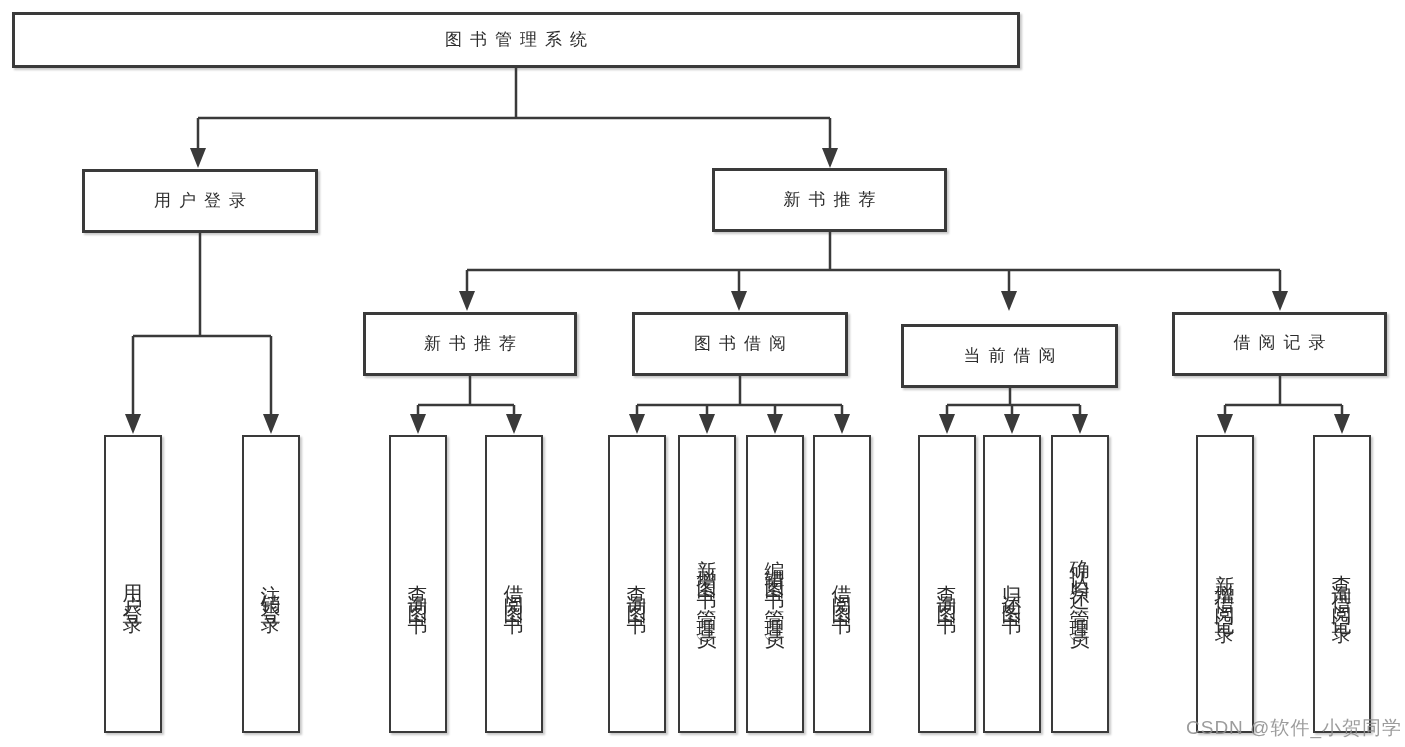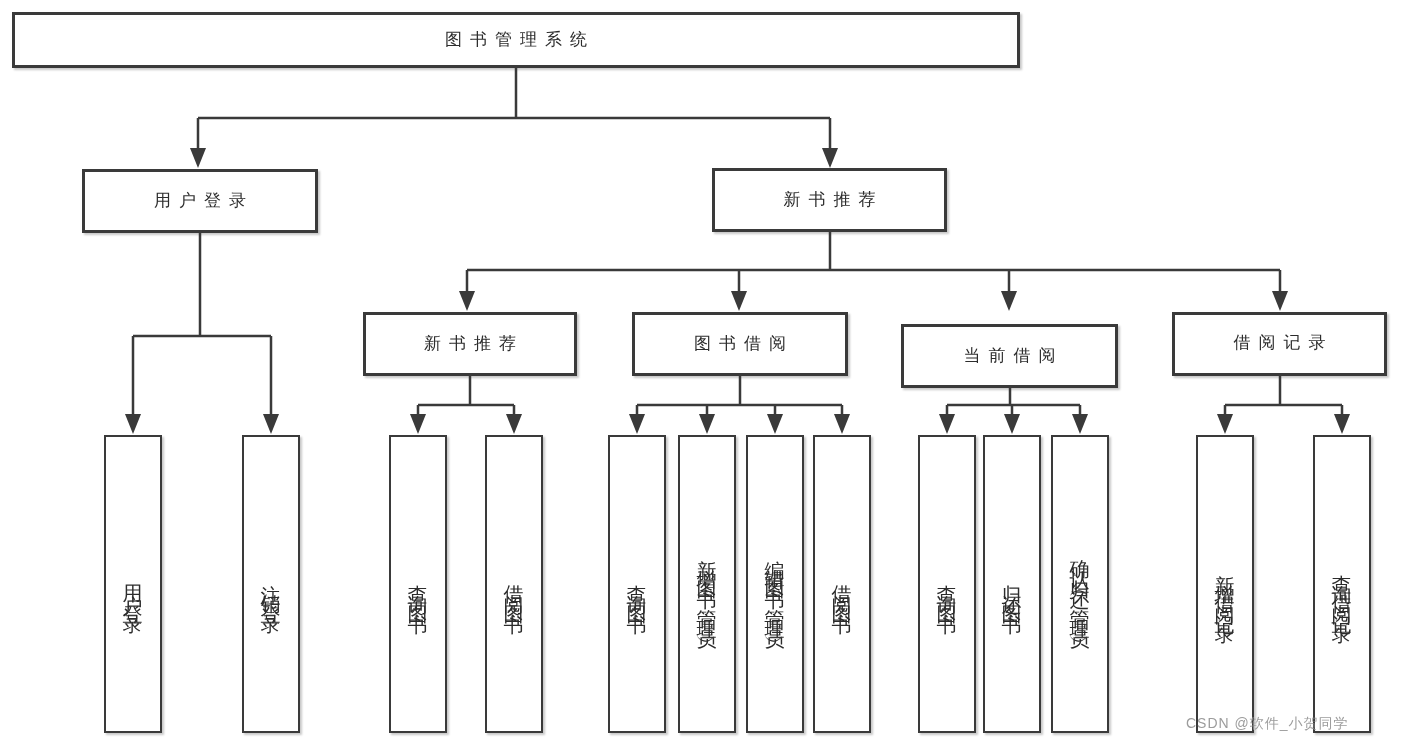--- a/index.html
+++ b/index.html
@@ -17,21 +17,21 @@
   .hlabel {
     font-size:17px; color:#2c2c2c; letter-spacing:8px; padding-left:8px;
     white-space:nowrap; line-height:1.2;
   }
   .vlabel {
     writing-mode:vertical-rl; text-orientation:mixed;
     font-size:20px; color:#2c2c2c; letter-spacing:10px; padding-top:10px;
     line-height:1; white-space:nowrap;
   }
   .watermark {
-    position:absolute; left:1186px; top:715px; font-size:14px;
+    position:absolute; left:1186px; top:715px; font-size:19px;
     color:rgba(142,142,142,0.88); letter-spacing:1px; white-space:nowrap;text-align:right;
   }
 </style>
 </head>
 <body>
 
 <div class="canvas">
 
   <svg class="connectors" viewBox="0 0 1405 747" xmlns="http://www.w3.org/2000/svg">
     <g stroke="#3a3a3a" stroke-width="2.5" fill="none">

